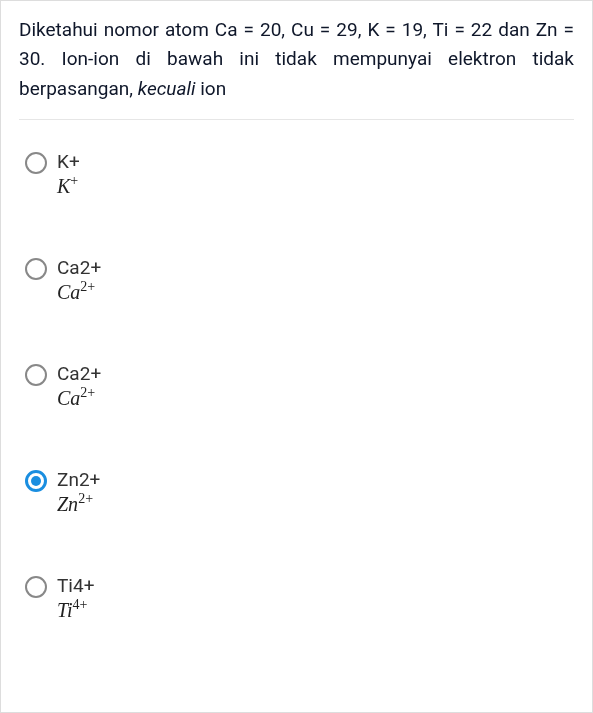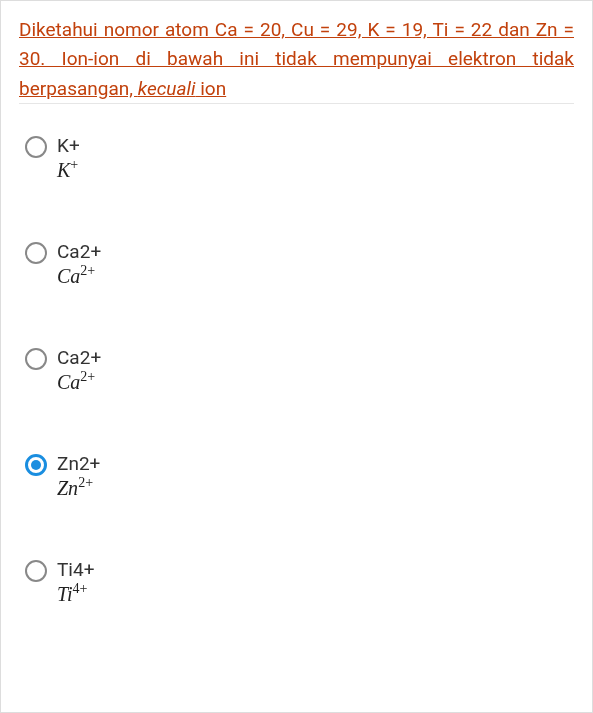--- a/index.html
+++ b/index.html
@@ -12,23 +12,23 @@
       background: #fff;
       width: 593px;
       height: 713px;
       padding: 14px 18px;
       border: 1px solid #ddd;
       color: #2a2a2a;
     }
     .question-text {
       font-size: 19px;
       line-height: 1.55;
-      color: #c2410c;
+      color: #0f172a;
       text-align: justify;
-      text-decoration: underline;
+      margin-bottom: 16px;
     }
     .italic {
       font-style: italic;
     }
     .separator {
       border: none;
       border-top: 1px solid #e6e6e6;
       margin-bottom: 30px;
     }
     .options {

